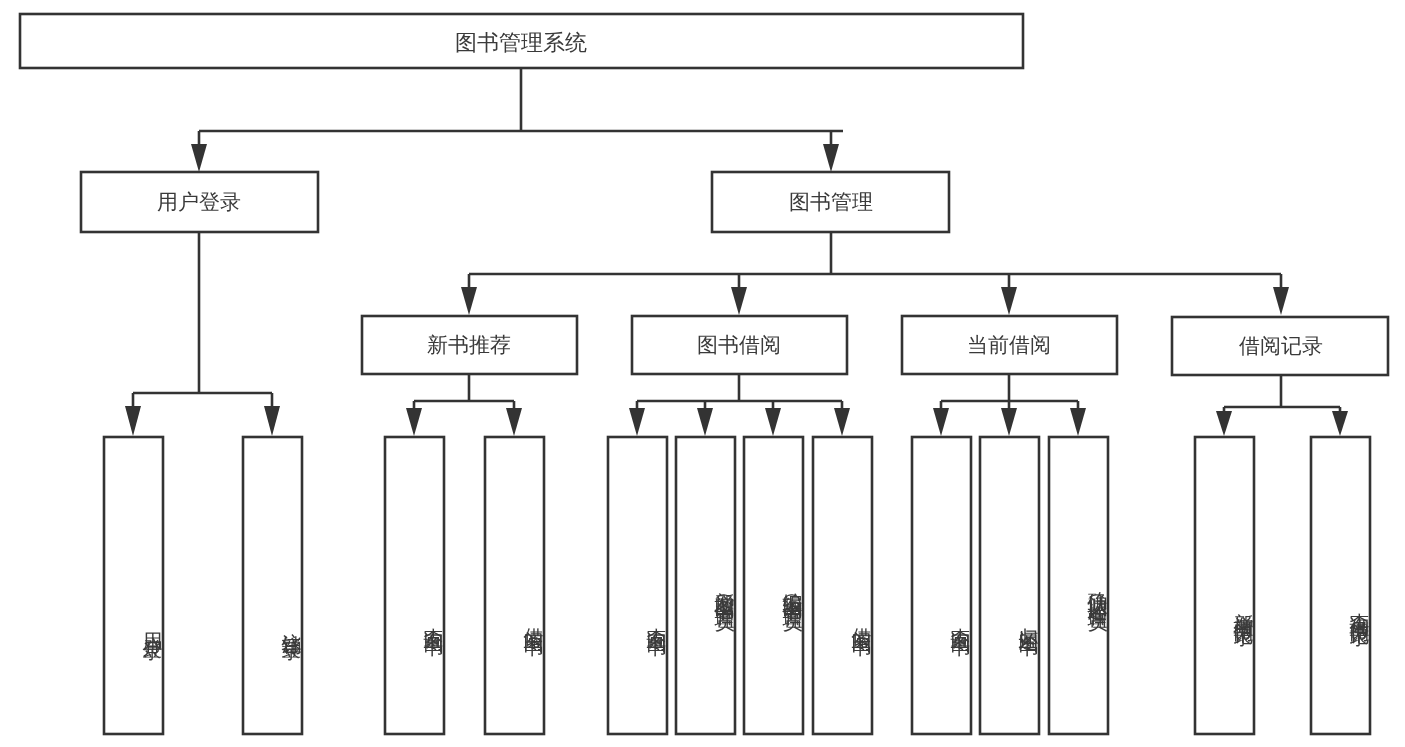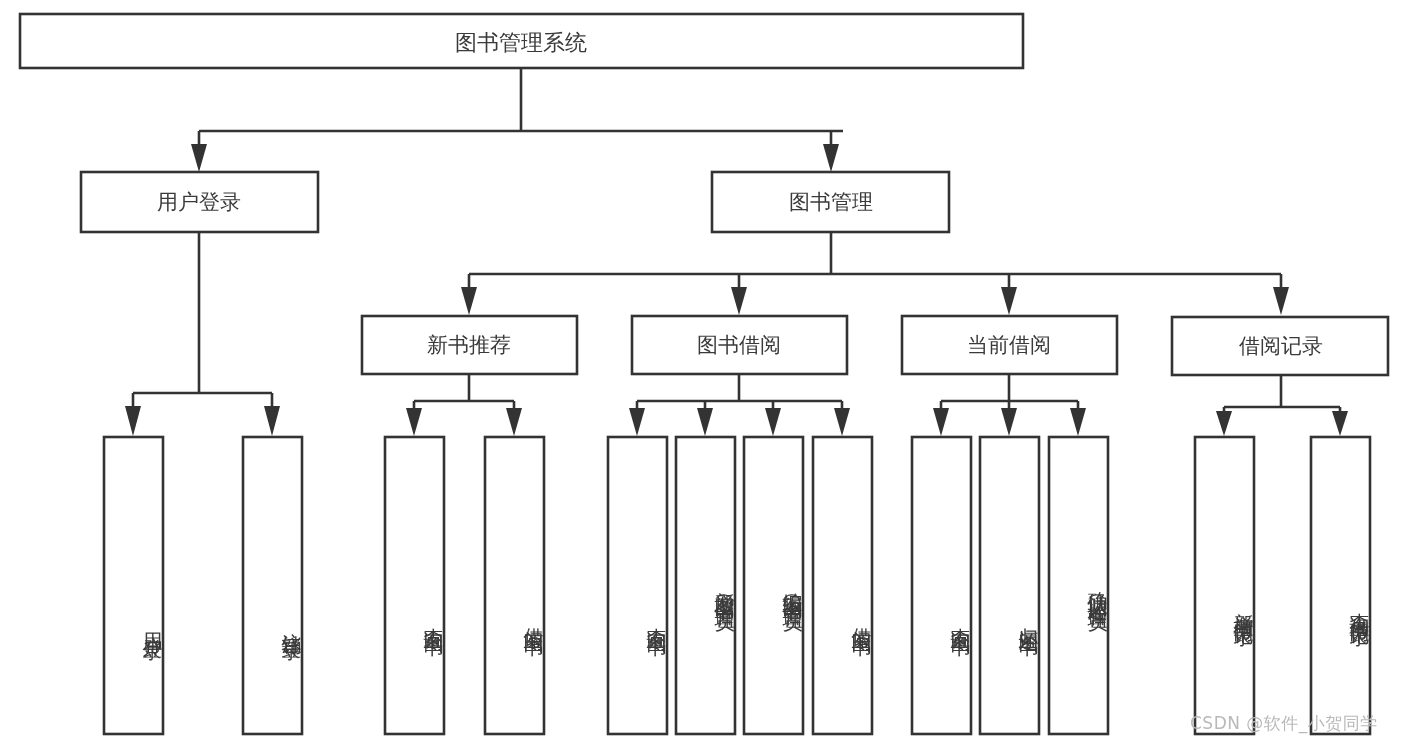--- a/index.html
+++ b/index.html
@@ -201,15 +201,14 @@
   <div class="leaf-label" style="left:744px; top:447px; width:59px; height:284px;">编辑图书（管理员）</div>
   <div class="leaf-label" style="left:813px; top:508px; width:59px; height:220px;">借阅图书</div>
 
   <div class="leaf-label" style="left:912px; top:508px; width:59px; height:220px;">查询图书</div>
   <div class="leaf-label" style="left:980px; top:508px; width:59px; height:220px;">归还图书</div>
   <div class="leaf-label" style="left:1049px; top:447px; width:59px; height:284px;">确认归还（管理员）</div>
 
   <div class="leaf-label" style="left:1195px; top:483px; width:59px; height:245px;">新增借阅记录</div>
   <div class="leaf-label" style="left:1311px; top:483px; width:59px; height:245px;">查询借阅记录</div>
 
-  <div class="watermark" style="left:1190px; top:712px;">CSDN @软件_小贺同学</div>
 
 </div>
 
 </body></html>

